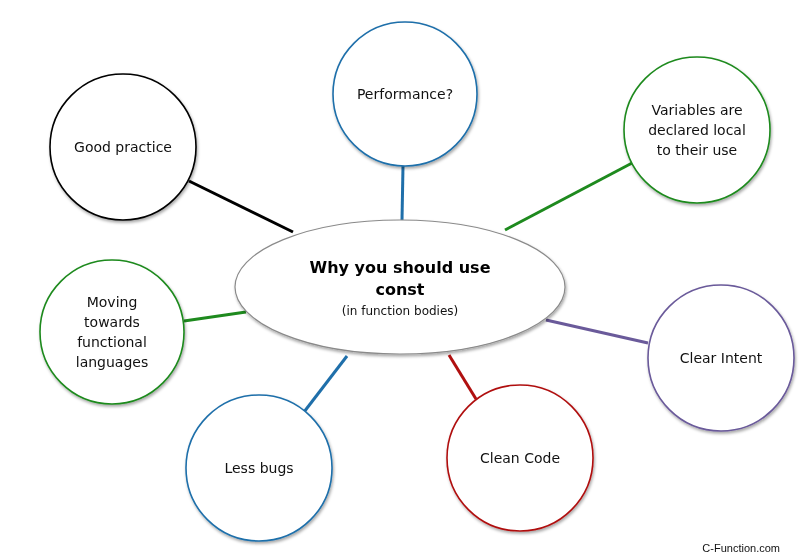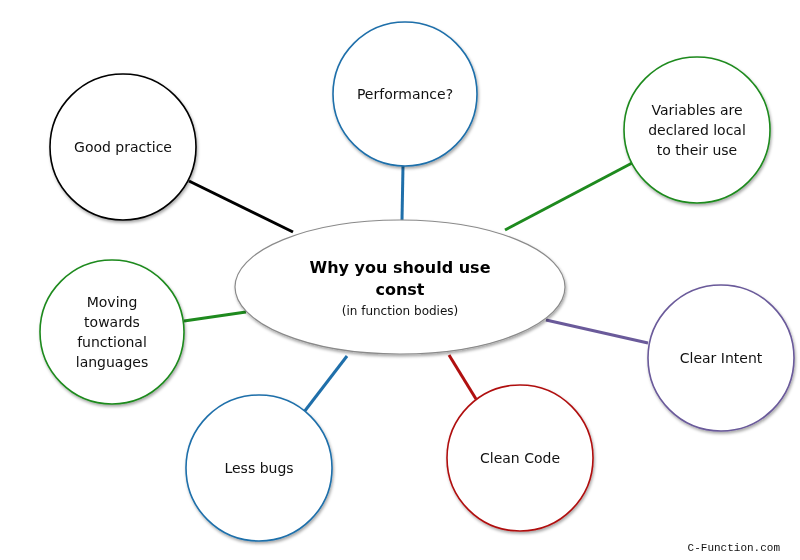--- a/index.html
+++ b/index.html
@@ -1,21 +1,21 @@
 <!DOCTYPE html>
 <html><head>
 <meta charset="utf-8">
 <style>
   html, body { margin: 0; padding: 0; background: #ffffff; }
   body { width: 800px; height: 560px; position: relative; overflow: hidden; font-family: "DejaVu Sans", "Liberation Sans", sans-serif; }
   svg { position: absolute; left: 0; top: 0; }
   .node-text { font-family: "DejaVu Sans", "Liberation Sans", sans-serif; font-size: 14px; fill: #111; text-anchor: middle; }
   .center-title { font-family: "DejaVu Sans", "Liberation Sans", sans-serif; font-size: 16px; font-weight: bold; fill: #000; text-anchor: middle; }
   .center-sub { font-family: "DejaVu Sans", "Liberation Sans", sans-serif; font-size: 12px; fill: #111; text-anchor: middle; }
-  .watermark { position: absolute; right: 20px; bottom: 6px; font-family: Liberation Mono, monospace; font-size: 11px; color: #111; }
+  .watermark { position: absolute; right: 20px; bottom: 6px; font-family: Liberation Sans, sans-serif; font-size: 11px; color: #111; }
 </style>
 </head>
 <body>
 
 <svg width="800" height="560" viewBox="0 0 800 560">
   <defs>
     <filter id="shadow" x="-20%" y="-20%" width="140%" height="140%">
       <feDropShadow dx="1" dy="2" stdDeviation="1.5" flood-color="#000" flood-opacity="0.35"></feDropShadow>
     </filter>
   </defs>

